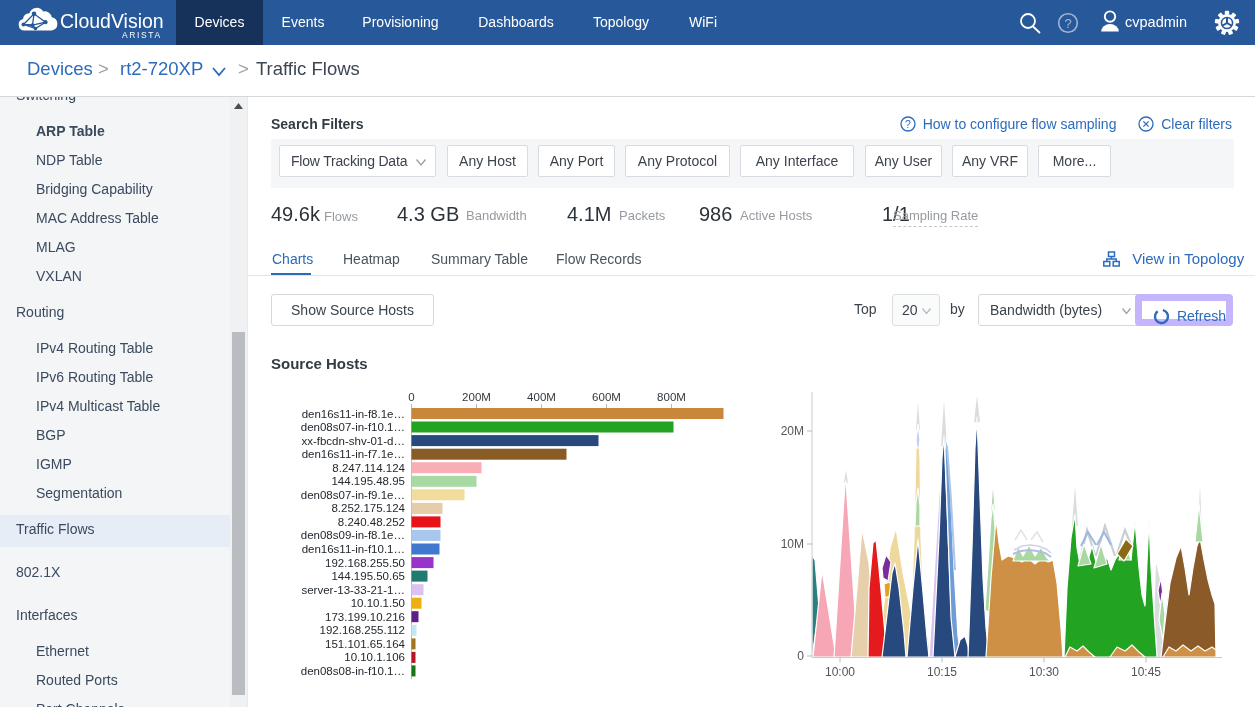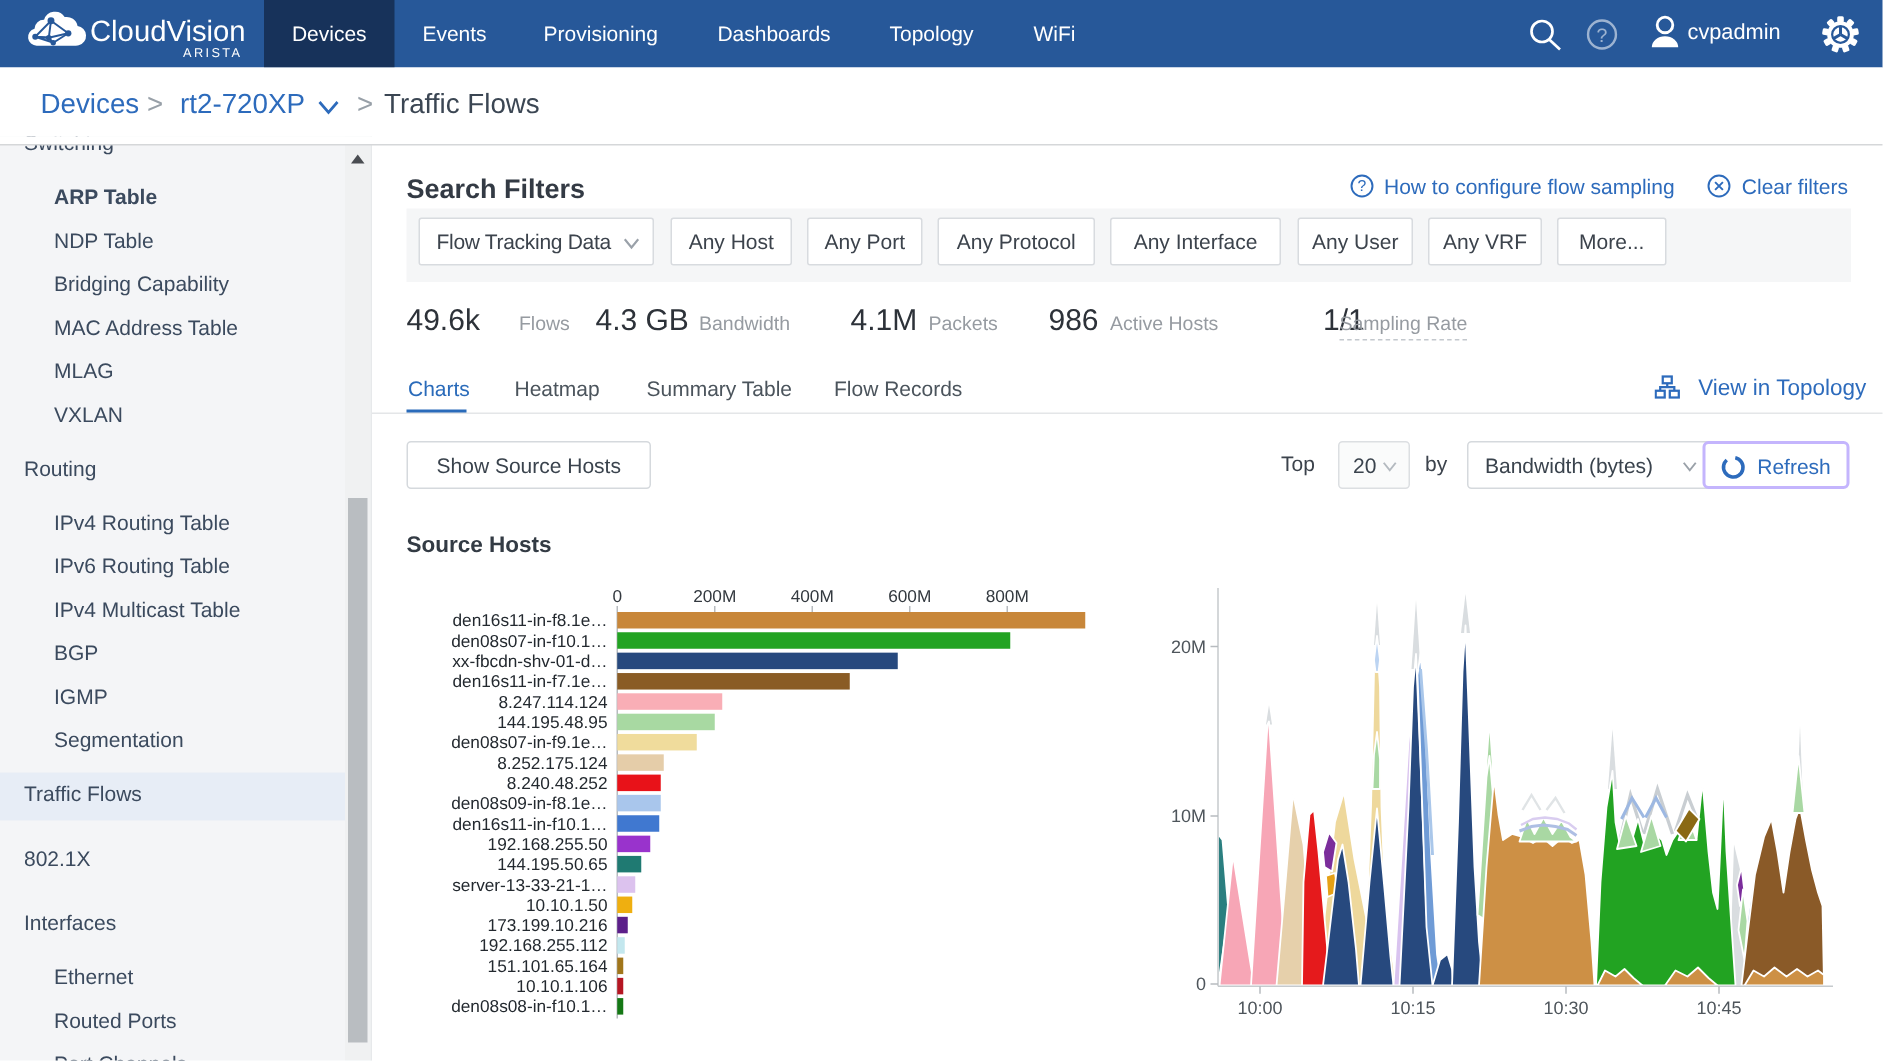--- a/index.html
+++ b/index.html
@@ -138,21 +138,21 @@
   <div class="sb-item" style="left:36px;top:581px;">Routed Ports</div>
   <div class="sb-item" style="left:36px;top:610px;">Port Channels</div>
   <div id="sb-scroll"></div>
   <svg class="abs" style="left:233px;top:10px" width="11" height="10" viewBox="0 0 11 10">
       <polygon points="5.5,2 10,8 1,8" fill="#4a4d52"></polygon>
     </svg>
   <div id="sb-thumb"></div>
 </div>
 
 <div id="main">
-  <div class="abs" style="left:23px;top:25px;font-size:18px;font-weight:bold;color:#333a44;">Search Filters</div>
+  <div class="abs" style="left:23px;top:25px;font-size:14px;font-weight:bold;color:#333a44;">Search Filters</div>
   <div class="abs" style="right:23px;top:25px;font-size:14px;color:#2d6bbc;white-space:nowrap;">
     <svg style="vertical-align:-3px" width="16" height="16" viewBox="0 0 16 16">
         <circle cx="8" cy="8" r="7" fill="none" stroke="#2d6bbc" stroke-width="1.3"></circle>
         <text x="8" y="11.6" font-size="10.5" fill="#2d6bbc" text-anchor="middle">?</text>
       </svg>
     <span style="margin-left:3px;">How to configure flow sampling</span>
     <svg style="vertical-align:-3px;margin-left:18px;" width="16" height="16" viewBox="0 0 16 16">
         <circle cx="8" cy="8" r="7" fill="none" stroke="#2d6bbc" stroke-width="1.3"></circle>
         <path d="M5.4,5.4 L10.6,10.6 M10.6,5.4 L5.4,10.6" stroke="#2d6bbc" stroke-width="1.3"></path>
       </svg>
@@ -165,21 +165,21 @@
       </svg>
   </div>
   <div class="fbtn" style="left:199px;top:54px;width:81px;">Any Host</div>
   <div class="fbtn" style="left:290px;top:54px;width:77px;">Any Port</div>
   <div class="fbtn" style="left:377px;top:54px;width:105px;">Any Protocol</div>
   <div class="fbtn" style="left:492px;top:54px;width:114px;">Any Interface</div>
   <div class="fbtn" style="left:617px;top:54px;width:77px;">Any User</div>
   <div class="fbtn" style="left:704px;top:54px;width:76px;">Any VRF</div>
   <div class="fbtn" style="left:790px;top:54px;width:73px;">More...</div>
   <div class="abs" style="left:23px;top:112px;width:960px;">
-    <span class="statnum">49.6k</span><span class="statlab" style="margin-left:26px;">Flows</span>
+    <span class="statnum">49.6k</span><span class="statlab" style="margin-left:4px;">Flows</span>
     <span class="statnum" style="position:absolute;left:126px;">4.3 GB</span><span class="statlab" style="position:absolute;left:195px;top:5px;">Bandwidth</span>
     <span class="statnum" style="position:absolute;left:296px;">4.1M</span><span class="statlab" style="position:absolute;left:348px;top:5px;">Packets</span>
     <span class="statnum" style="position:absolute;left:428px;">986</span><span class="statlab" style="position:absolute;left:469px;top:5px;">Active Hosts</span>
     <span class="statnum" style="position:absolute;left:583px;margin-left:28px;">1/1</span><span class="statlab" style="position:absolute;left:622px;top:5px;border-bottom:1px dashed #c3c8cd;padding-bottom:3px;">Sampling Rate</span>
   </div>
   <div class="tab" style="left:24px;color:#2a6bba;">Charts</div>
   <div class="tab" style="left:95px;">Heatmap</div>
   <div class="tab" style="left:183px;">Summary Table</div>
   <div class="tab" style="left:308px;">Flow Records</div>
   <div id="charts-underline"></div>
@@ -201,21 +201,21 @@
     <svg style="position:absolute;right:7px;top:12px;" width="11" height="8" viewBox="0 0 11 8">
         <polyline points="1.5,1.5 5.5,6.5 9.5,1.5" fill="none" stroke="#b4bac0" stroke-width="1.3"></polyline>
       </svg>
   </div>
   <div class="abs" style="left:702px;top:210px;font-size:14px;color:#3c434c;">by</div>
   <div class="ctlbtn" style="left:730px;width:163px;text-align:left;padding-left:11px;">Bandwidth (bytes)
     <svg style="position:absolute;right:8px;top:12px;" width="11" height="8" viewBox="0 0 11 8">
         <polyline points="1.5,1.5 5.5,6.5 9.5,1.5" fill="none" stroke="#9aa1a9" stroke-width="1.3"></polyline>
       </svg>
   </div>
-  <div class="ctlbtn" style="left:887px;width:98px;border:2px solid #c4b5fd;border-radius:4px;color:#2d6bbc;">
+  <div class="ctlbtn" style="left:887px;width:98px;border:7px solid #c4b5fd;border-radius:4px;color:#2d6bbc;text-align:right;">
     <svg style="vertical-align:-4px;margin-right:7px;" width="17" height="17" viewBox="0 0 17 17">
         <circle cx="8.5" cy="8.5" r="6.5" fill="none" stroke="#2d6bbc" stroke-width="2.4" stroke-dasharray="34.5 6.4" transform="rotate(-78 8.5 8.5)"></circle>
       </svg>Refresh
   </div>
   <div class="abs" style="left:23px;top:264px;font-size:15px;font-weight:bold;color:#333b44;">Source Hosts</div>
   <svg class="abs" style="left:23px;top:297px" width="480" height="300" viewBox="0 0 480 300">
 <text x="140.5" y="13" font-size="11.5" fill="#33393f" text-anchor="middle">0</text>
 <line x1="140.5" y1="16" x2="140.5" y2="20" stroke="#b7bbbf" stroke-width="1"></line>
 <text x="205.5" y="13" font-size="11.5" fill="#33393f" text-anchor="middle">200M</text>
 <line x1="205.5" y1="16" x2="205.5" y2="20" stroke="#b7bbbf" stroke-width="1"></line>

